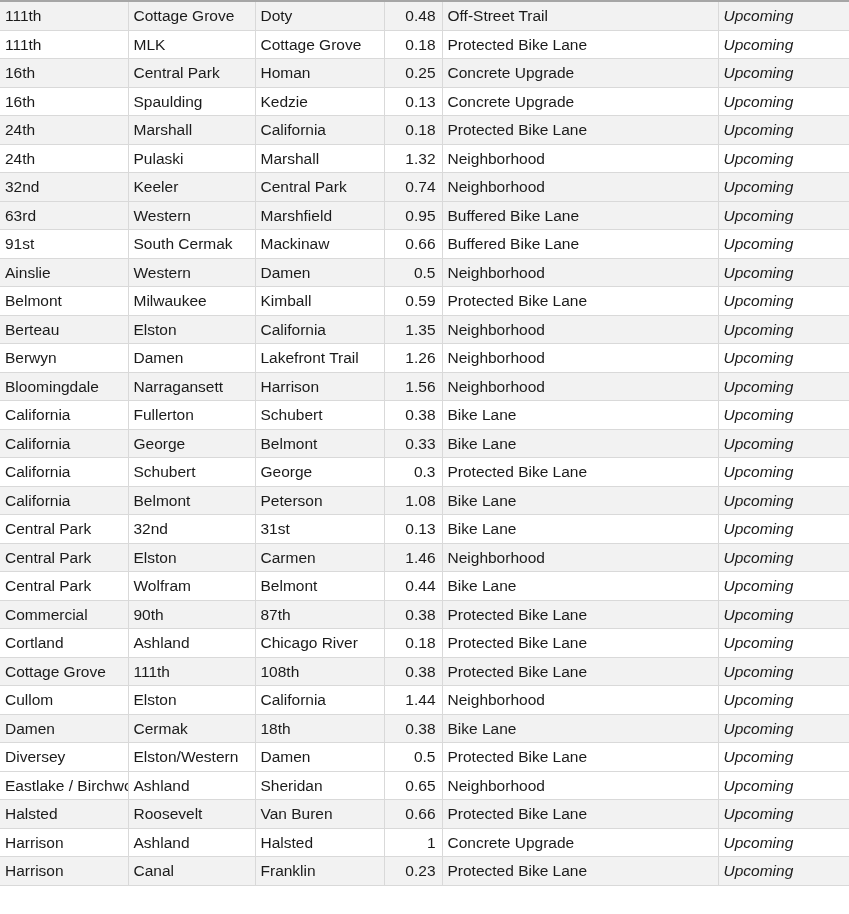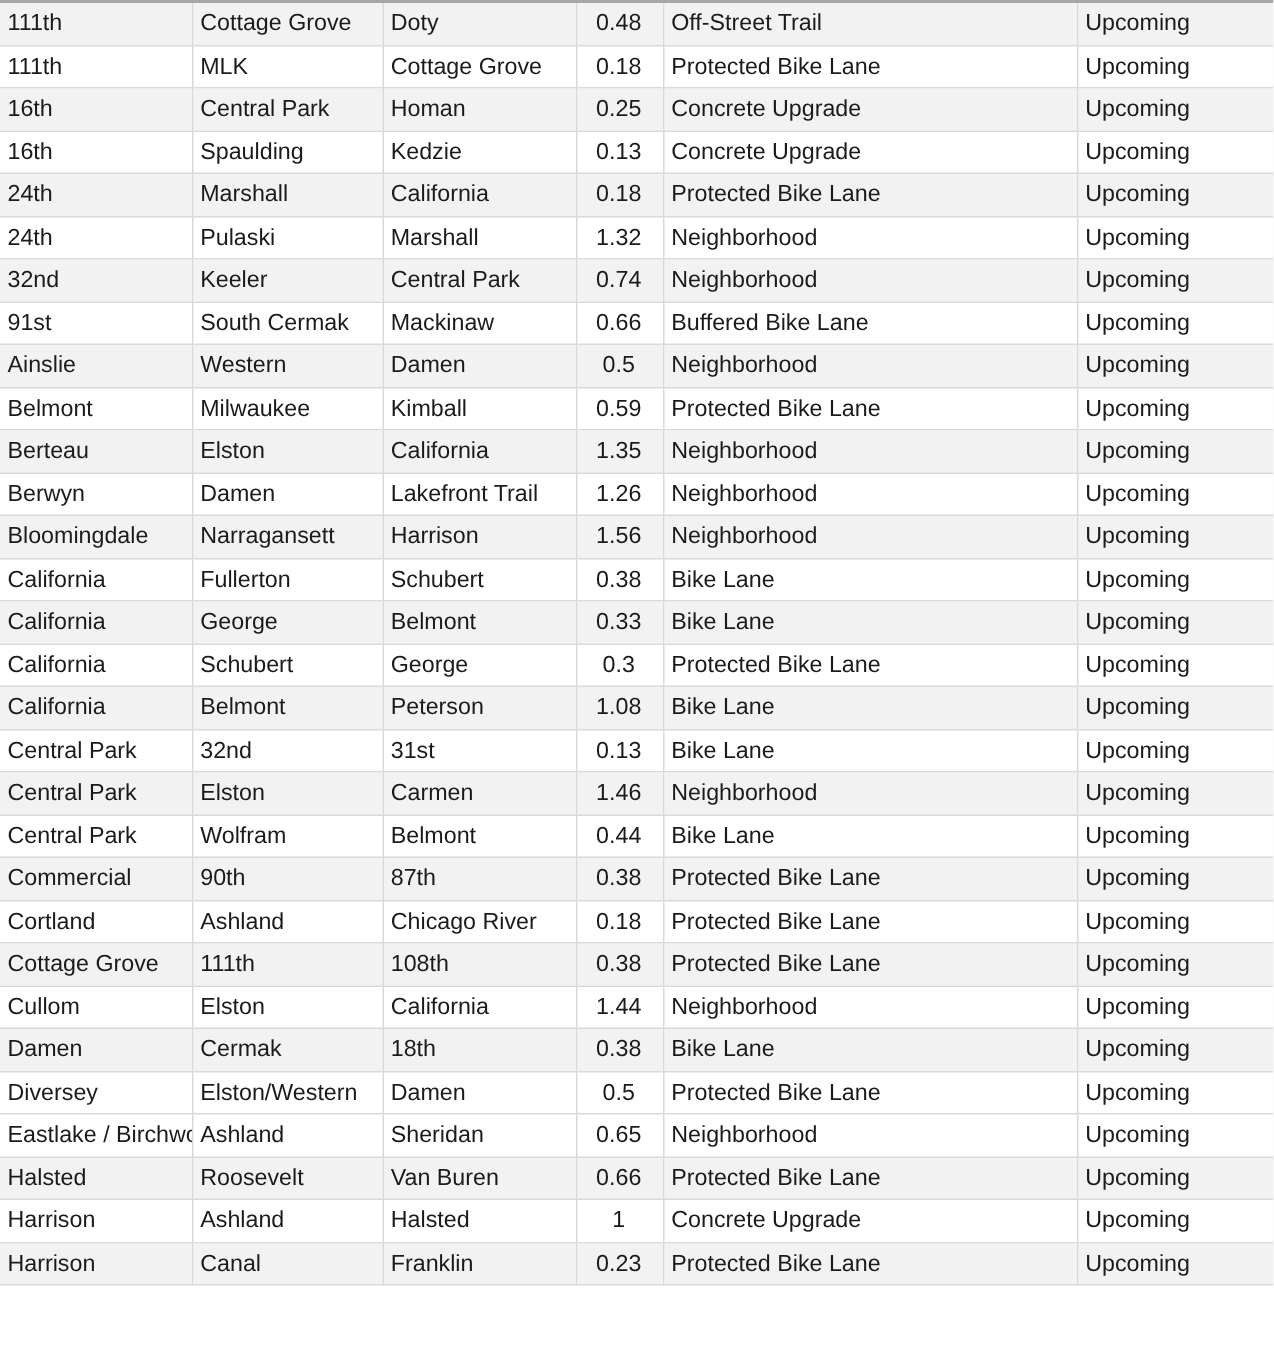--- a/index.html
+++ b/index.html
@@ -47,26 +47,27 @@
     white-space: nowrap;
     overflow: hidden;
     text-overflow: clip;
     vertical-align: middle;
     box-sizing: border-box;
   }
   table.grid tr.band-shaded td { background: #f2f2f2; }
   table.grid tr.band-plain  td { background: #ffffff; }
 
   td.num {
-    text-align: center;
+    text-align: right;
     padding-right: 9px;
   }
   td.last-col {
     border-right: none;
     padding-left: 8px;
+    font-style: italic;
   }
 </style>
 </head>
 <body>
 
 <div class="sheet">
   <table class="grid">
     <colgroup>
       <col class="c-street">
       <col class="c-from">
@@ -125,20 +126,28 @@
           <td class="last-col">Upcoming</td>
         </tr>
         <tr class="band-shaded">
           <td>32nd</td>
           <td>Keeler</td>
           <td>Central Park</td>
           <td class="num">0.74</td>
           <td>Neighborhood</td>
           <td class="last-col">Upcoming</td>
         </tr>
+        <tr class="band-shaded">
+          <td>63rd</td>
+          <td>Western</td>
+          <td>Marshfield</td>
+          <td class="num">0.95</td>
+          <td>Buffered Bike Lane</td>
+          <td class="last-col">Upcoming</td>
+        </tr>
         <tr class="band-plain">
           <td>91st</td>
           <td>South Cermak</td>
           <td>Mackinaw</td>
           <td class="num">0.66</td>
           <td>Buffered Bike Lane</td>
           <td class="last-col">Upcoming</td>
         </tr>
         <tr class="band-shaded">
           <td>Ainslie</td>

